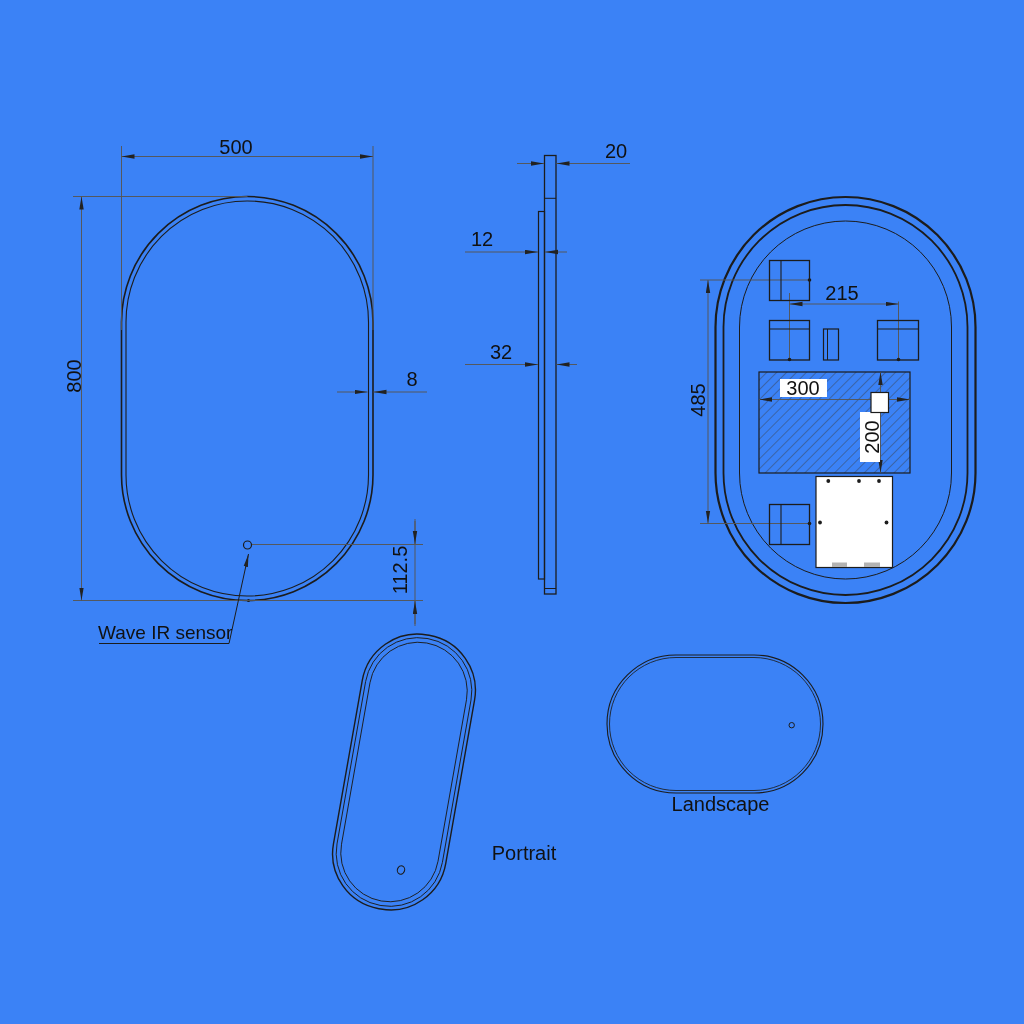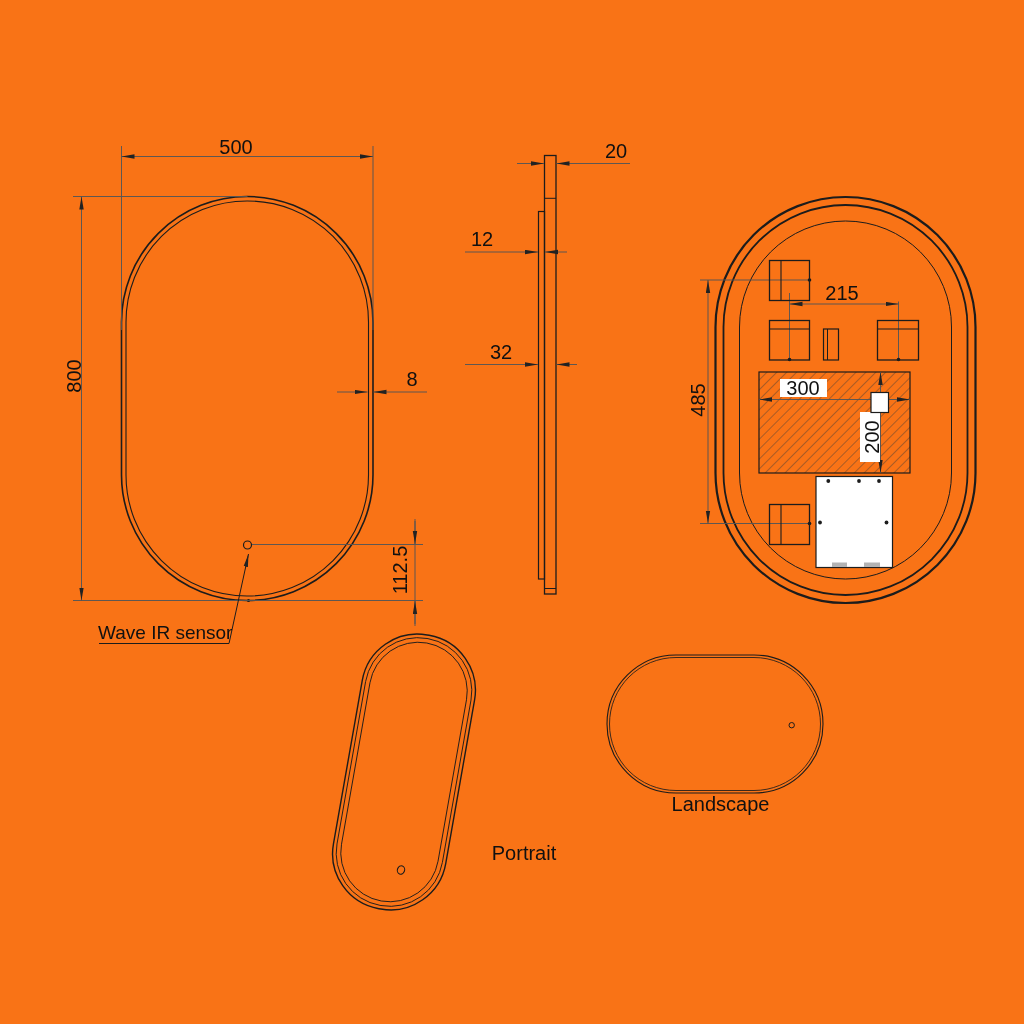--- a/index.html
+++ b/index.html
@@ -1,19 +1,19 @@
 <!DOCTYPE html>
 <html><head>
 <meta charset="utf-8">
 <style>
   html, body { margin: 0; padding: 0; background: #ffffff; }
   .canvas {
     position: relative;
     width: 1024px; height: 1024px;
-    background: #f97316;
+    background: #3b82f6;
     font-family: "Liberation Sans", sans-serif;
   }
   svg text {
     font-family: "Liberation Sans", sans-serif;
     fill: #111111;
   }
   .dim-text { font-size: 20px; }
   .label-text { font-size: 19px; }
   .geo { stroke: #1c1c1c; fill: none; }
   .dim { stroke: #555555; stroke-width: 0.95; fill: none; }

